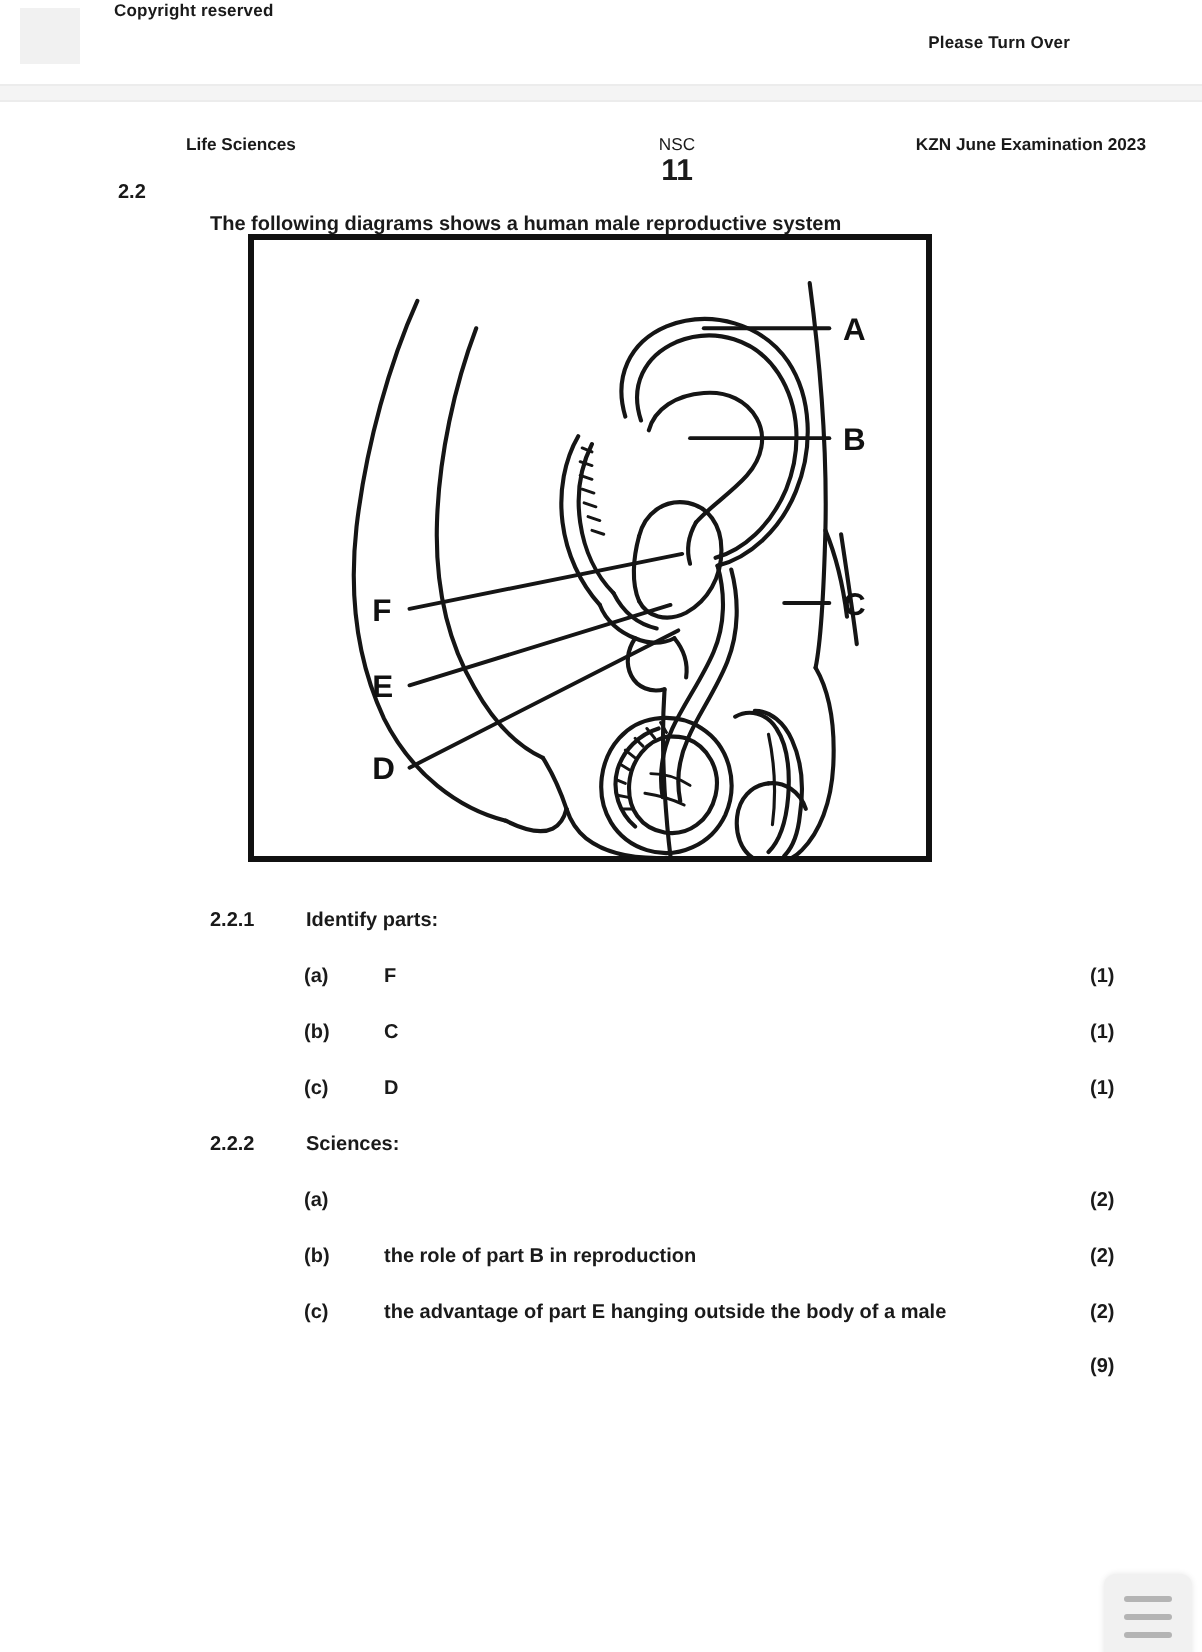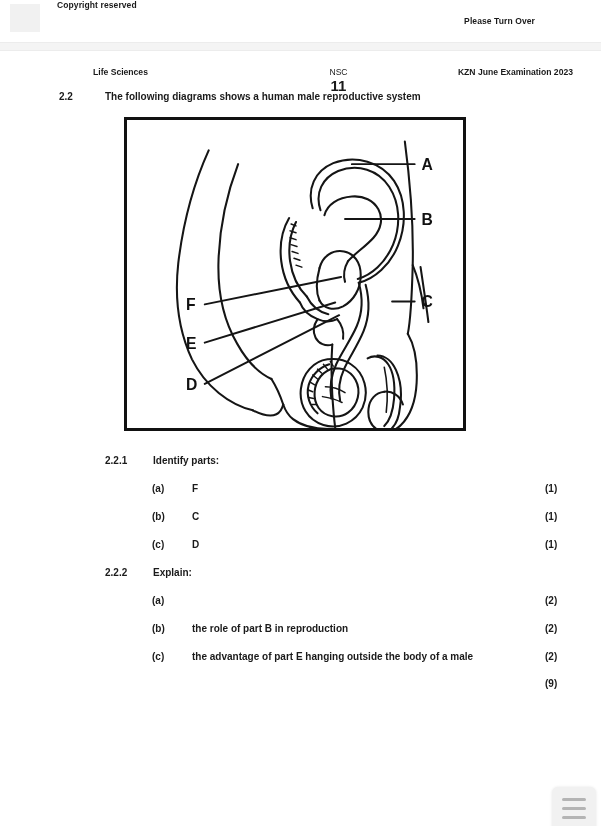--- a/index.html
+++ b/index.html
@@ -47,21 +47,21 @@
   .rh-left  { position: absolute; left: 55px; top: 0; font-size: 8.6px; font-weight: bold; }
   .rh-mid   { position: absolute; left: 0; top: 0; width: 601px; text-align: center;
               font-size: 8.6px; font-weight: normal; }
   .rh-mid2  { position: absolute; left: 0; top: 10px; width: 601px; text-align: center;
               font-size: 15px; font-weight: bold; }
   .rh-right { position: absolute; right: 66px; top: 0; font-size: 8.6px; font-weight: bold; padding-left: 40px; }
 
   
   .q-stem { position: absolute; left: 0; top: 40px; width: 520px; height: 16px; }
   .q-stem .num  { position: absolute; left: 59px; top: 0; font-size: 10px; font-weight: bold; }
-  .q-stem .text { position: absolute; left: 105px; top: 0; font-size: 10px; font-weight: bold; }
+  .q-stem .text { position: absolute; left: 105px; top: 16px; font-size: 10px; font-weight: bold; }
 
   
   .diagram-frame {
     position: absolute; left: 124px; top: 66px;
     width: 342px; height: 314px;
     border: 3px solid #111111;
     background: #ffffff;
   }
   .diagram-frame svg { display: block; width: 100%; height: 100%; }
 
@@ -230,21 +230,21 @@
       <span class="marks">(1)</span>
     </div>
     <div class="qline" style="top:488px">
       <span class="alpha">(c)</span>
       <span class="body">D</span>
       <span class="marks">(1)</span>
     </div>
 
     <div class="qline" style="top:516px">
       <span class="qnum">2.2.2</span>
-      <span class="qlabel">Explain:</span>
+      <span class="qlabel">Sciences:</span>
     </div>
 
     <div class="qline" style="top:544px">
       <span class="alpha">(a)</span>
       <span class="marks">(2)</span>
     </div>
     <div class="qline" style="top:572px">
       <span class="alpha">(b)</span>
       <span class="body">the role of part B in reproduction</span>
       <span class="marks">(2)</span>

